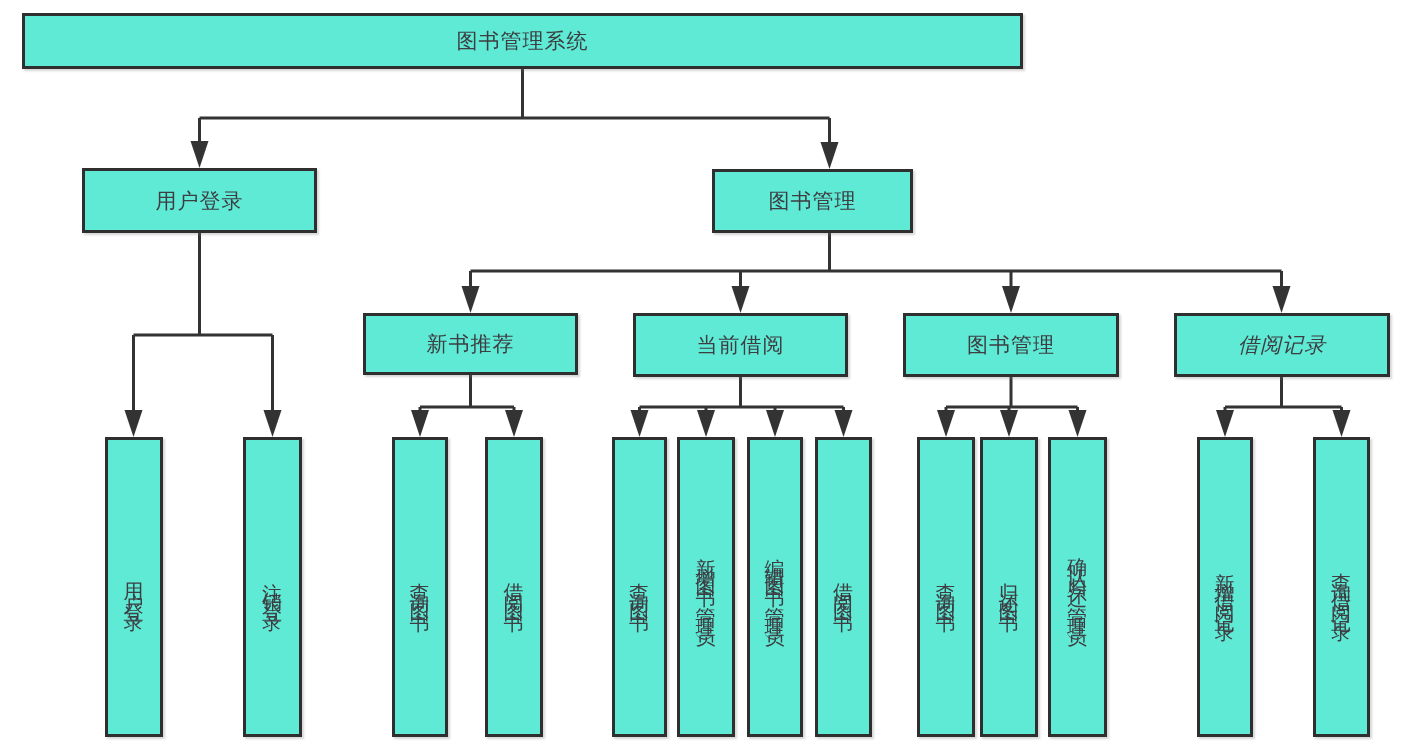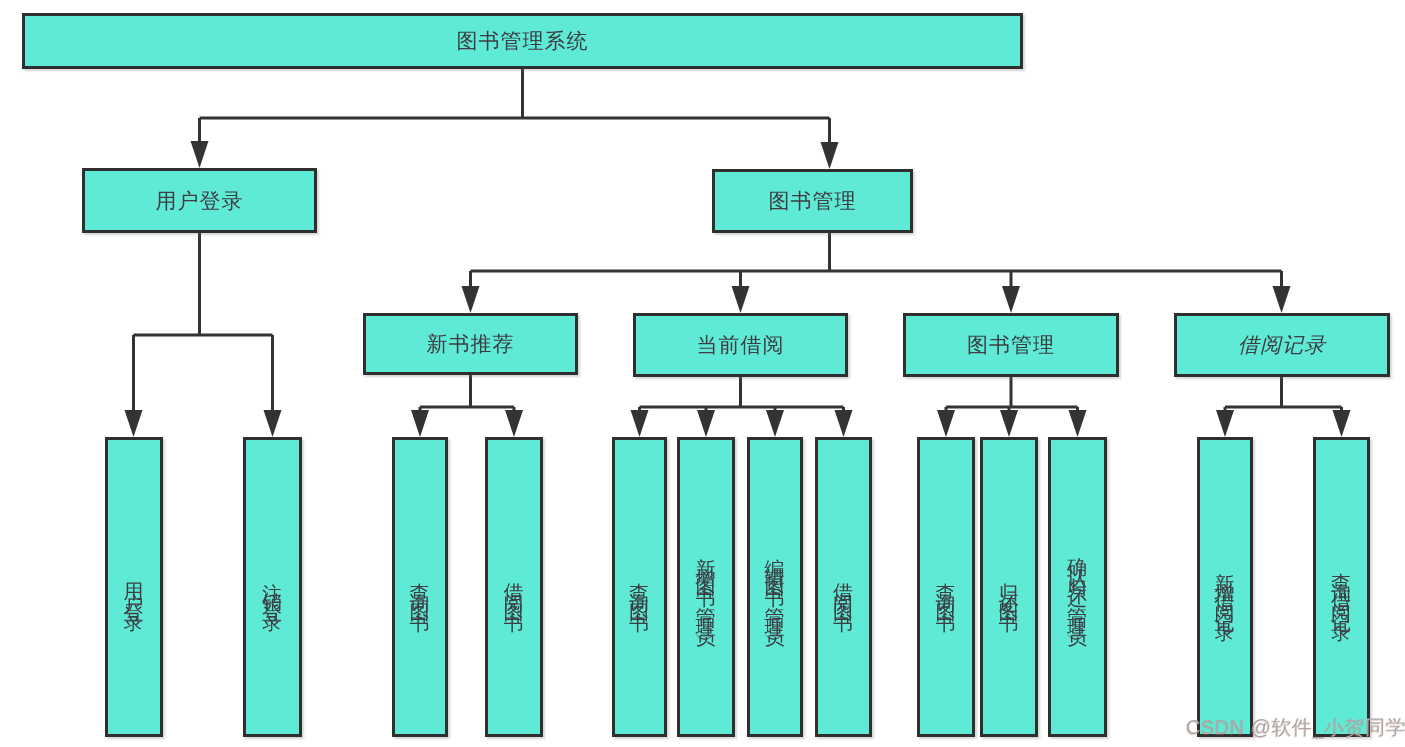--- a/index.html
+++ b/index.html
@@ -156,15 +156,14 @@
     <span class="label">确认归还（管理员）</span>
   </div>
 
   <div class="node node-v" style="left:1197px; top:437px; width:56px; height:300px;">
     <span class="label">新增借阅记录</span>
   </div>
   <div class="node node-v" style="left:1313px; top:437px; width:57px; height:300px;">
     <span class="label">查询借阅记录</span>
   </div>
 
-  <div id="watermark">CSDN @软件_小贺同学</div>
 
 </div>
 
 </body></html>

